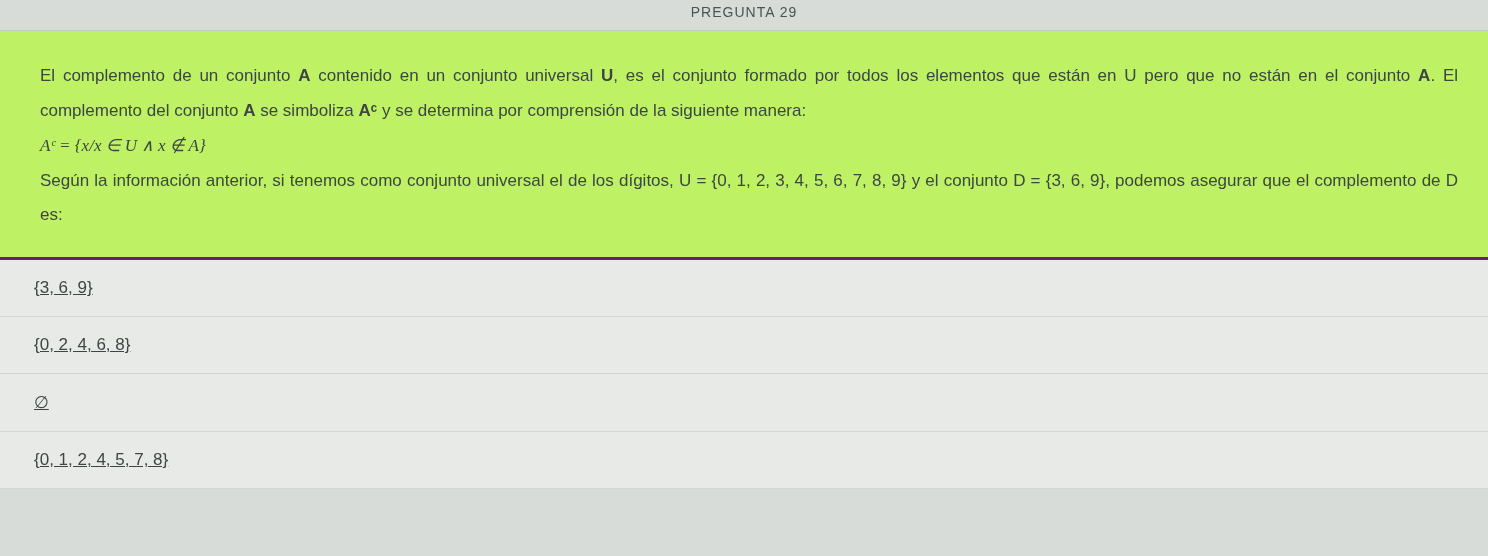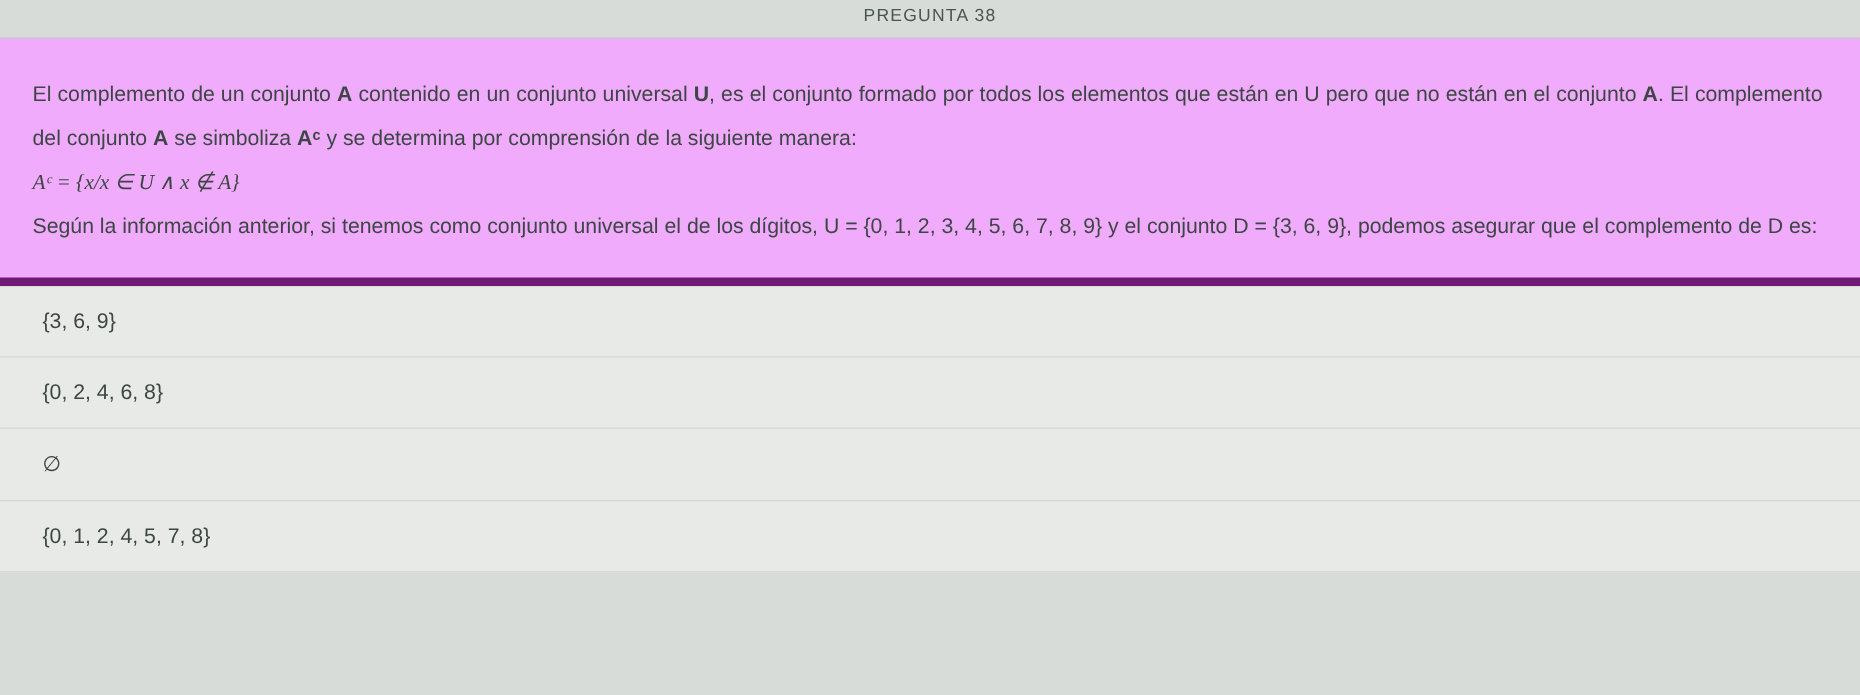--- a/index.html
+++ b/index.html
@@ -16,24 +16,24 @@
     }
     .header {
       text-align: center;
       padding: 4px 0 10px 0;
       color: #4a5452;
       font-size: 14px;
       letter-spacing: 1px;
       font-weight: 500;
     }
     .question-block {
-      background: #f0abfc;
+      background: #bef264;
       border-top: 1px solid #c5c9c6;
-      border-bottom: 7px solid #701a75;
-      padding: 28px 30px 24px 26px;
+      border-bottom: 3px solid #701a75;
+      padding: 28px 30px 24px 40px;
       color: #3d4644;
       font-size: 17px;
       line-height: 2.05;
       text-align: justify;
     }
     .question-block b {
       font-weight: bold;
     }
     .formula {
       font-style: italic;
@@ -42,27 +42,28 @@
     }
     .answers {
       background: #e7eae7;
     }
     .answer-option {
       padding: 18px 34px;
       border-bottom: 1px solid #d3d7d4;
       color: #3d4644;
       font-size: 17px;
       cursor: pointer;
+      text-decoration: underline;
     }
   </style>
 </head>
 <body>
 
 <div class="header">
-  <span>PREGUNTA 38</span>
+  <span>PREGUNTA 29</span>
 </div>
 
 <div class="question-block">
   <span>El complemento de un conjunto </span><b>A</b><span> contenido en un conjunto universal </span><b>U</b><span>, es el conjunto formado por todos los elementos que están en U pero que no están en el conjunto </span><b>A</b><span>. El complemento del conjunto </span><b>A</b><span> se simboliza </span><b>Aᶜ</b><span> y se determina por comprensión de la siguiente manera: </span><br>
   <span class="formula">Aᶜ = {x/x ∈ U ∧ x ∉ A}</span><br>
   <span>Según la información anterior, si tenemos como conjunto universal el de los dígitos, U = {0, 1, 2, 3, 4, 5, 6, 7, 8, 9} y el conjunto D = {3, 6, 9}, podemos asegurar que el complemento de D es:</span>
 </div>
 
 <div class="answers">
   <div class="answer-option">

